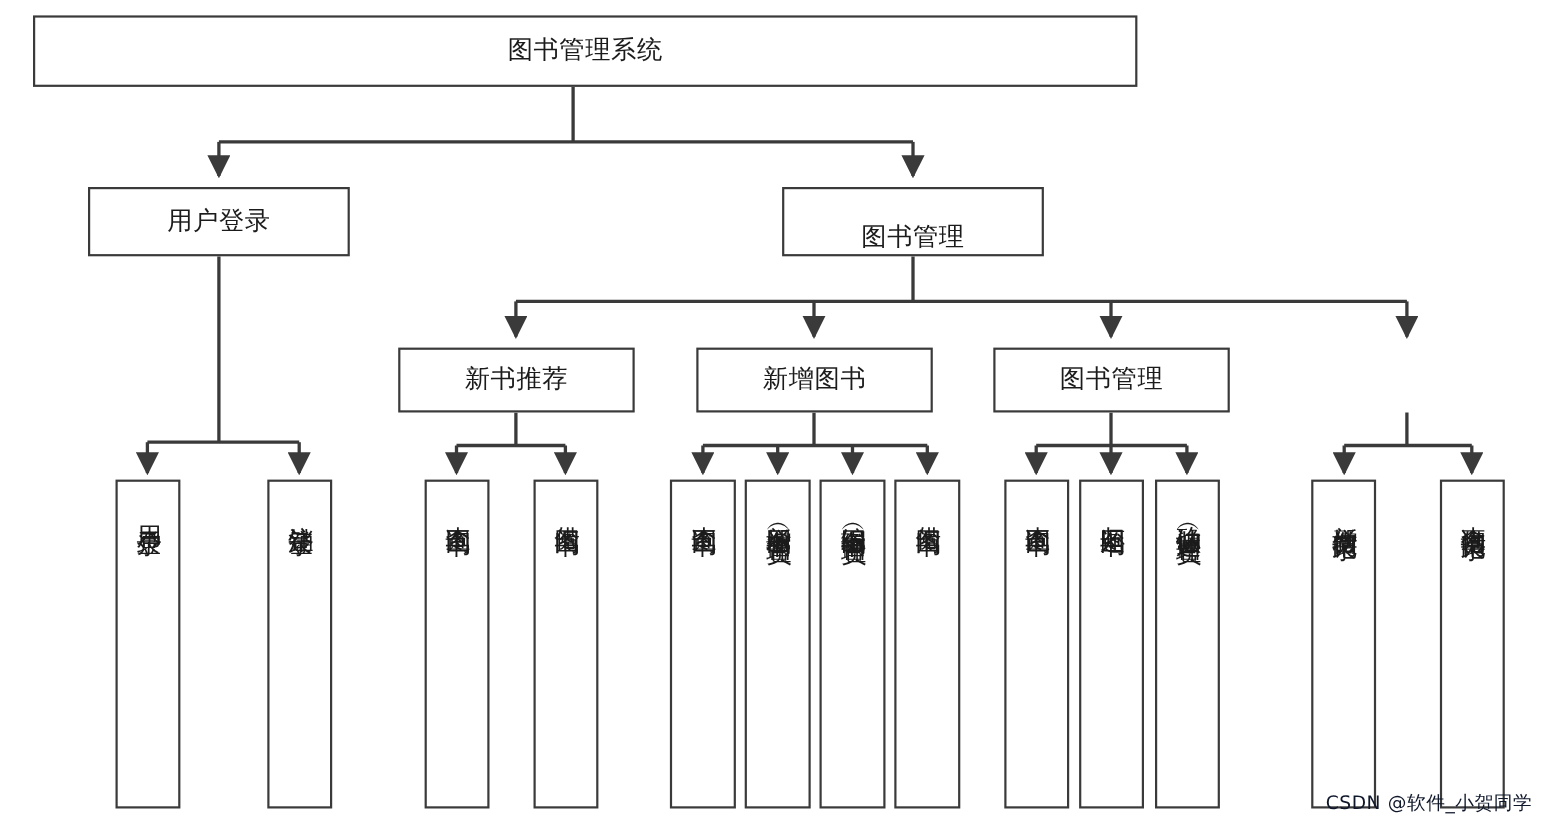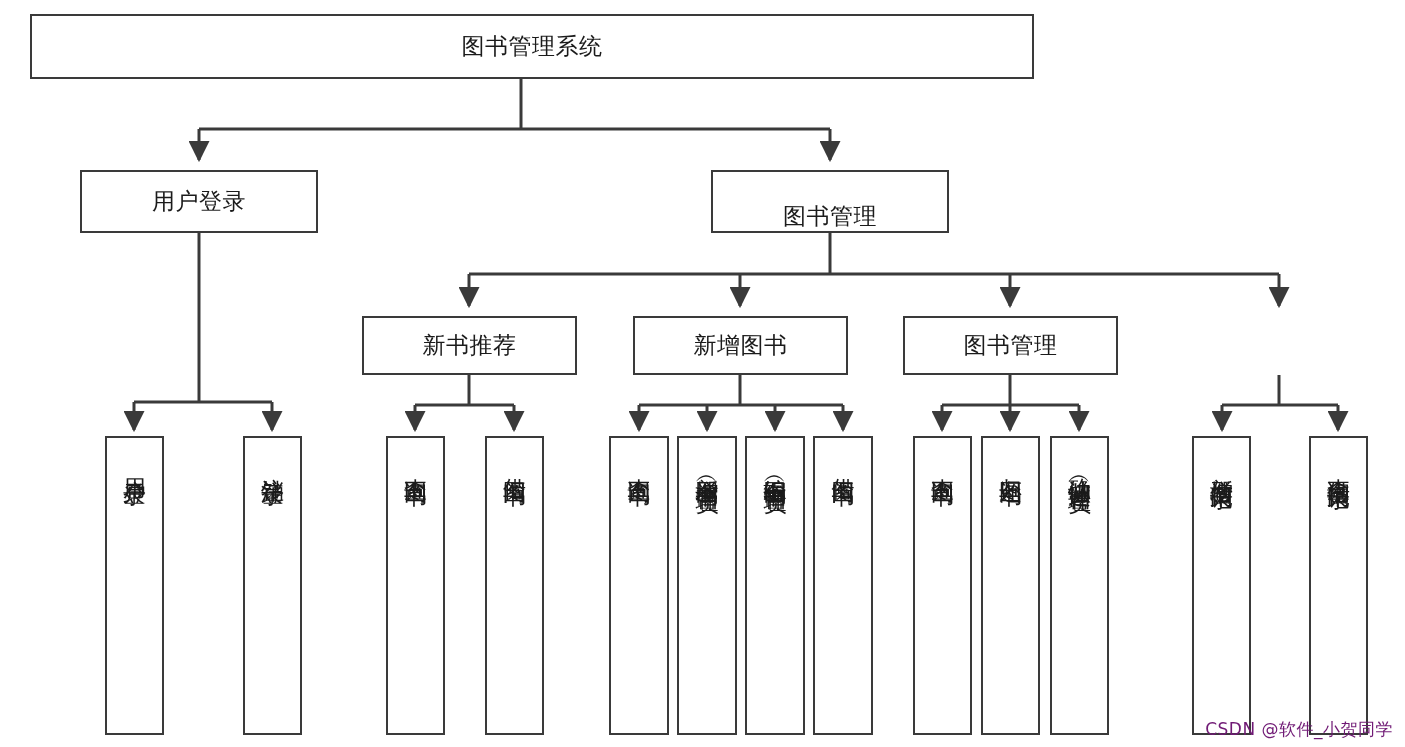--- a/index.html
+++ b/index.html
@@ -62,21 +62,21 @@
     font-size: 23px;
     line-height: 1.18;
     letter-spacing: 2px;
     white-space: nowrap;
   }
   .watermark {
     position: absolute;
     right: 12px;
     bottom: 6px;
     font-size: 17px;
-    color: #701a75;
+    color: #0f172a;
     letter-spacing: 0.5px;
     z-index: 3;
     white-space: nowrap;
   }
 </style>
 </head>
 <body>
 
 <div id="canvas">
 

